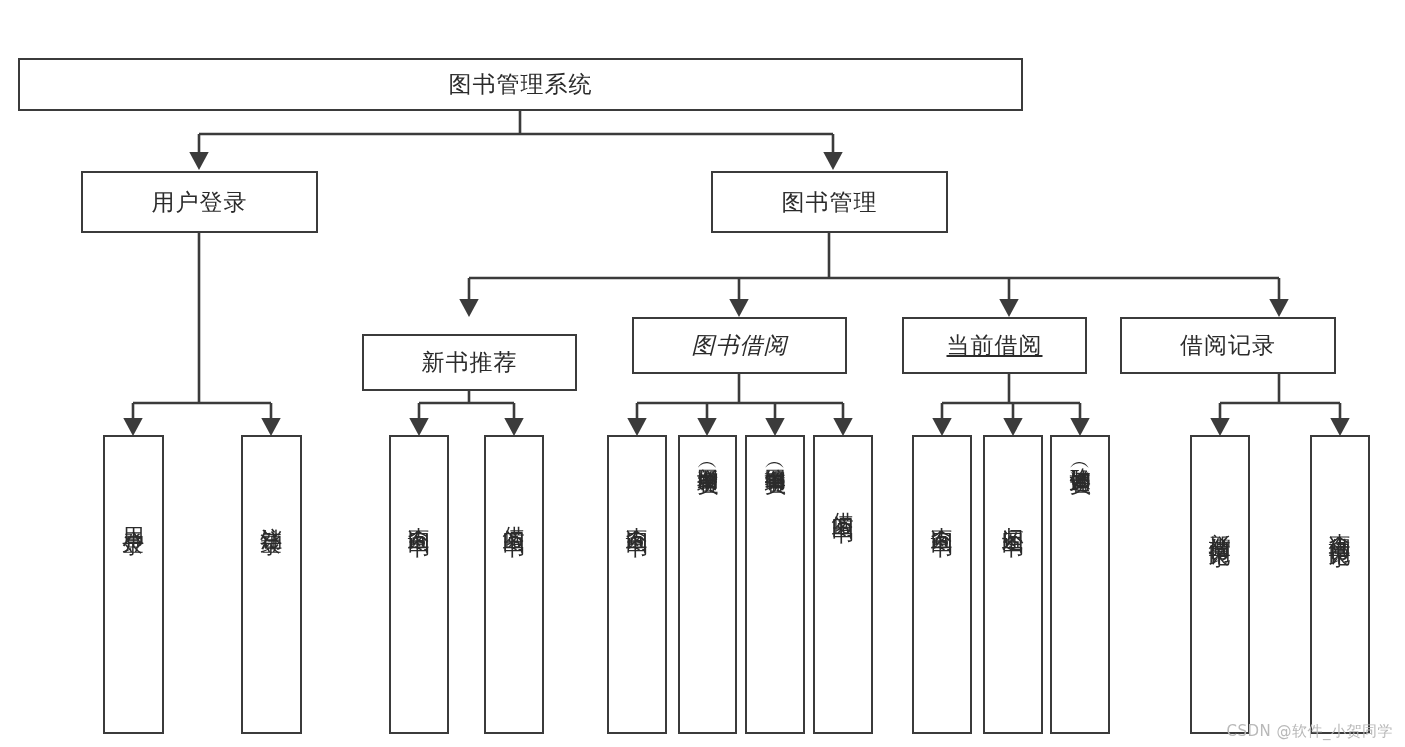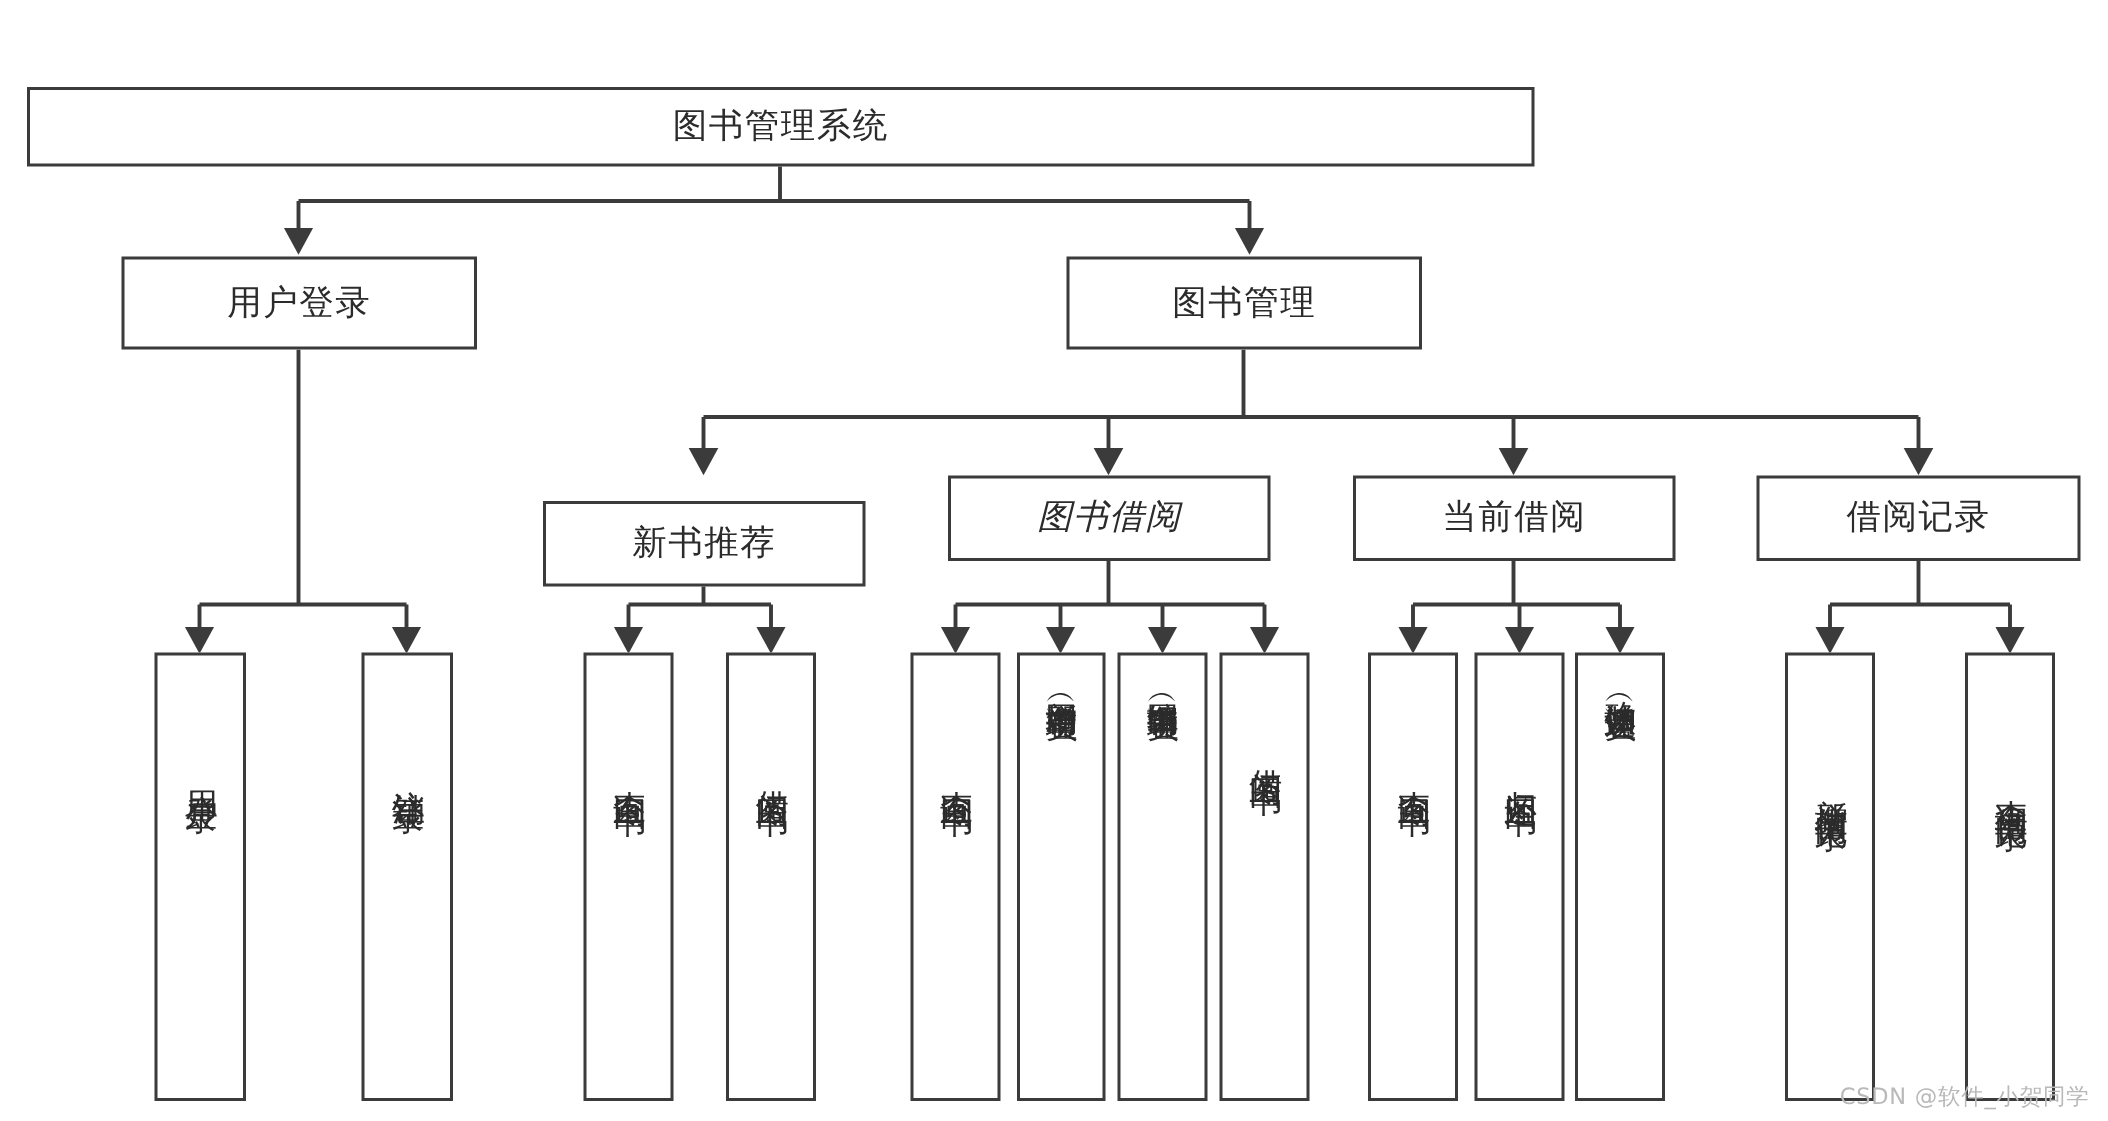--- a/index.html
+++ b/index.html
@@ -142,24 +142,24 @@
   <div class="node h" style="left:711px; top:171px; width:237px; height:62px;">
     <span class="lbl">图书管理</span>
   </div>
 
   <div class="node h" style="left:362px; top:334px; width:215px; height:57px;">
     <span class="lbl">新书推荐</span>
   </div>
   <div class="node h" style="left:632px; top:317px; width:215px; height:57px;font-style:italic;">
     <span class="lbl">图书借阅</span>
   </div>
-  <div class="node h" style="left:902px; top:317px; width:215px; height:57px;">
+  <div class="node h" style="left:902px; top:317px; width:185px; height:57px;text-decoration:underline;">
     <span class="lbl">当前借阅</span>
   </div>
-  <div class="node h" style="left:1171px; top:317px; width:216px; height:57px;text-align:right;">
+  <div class="node h" style="left:1120px; top:317px; width:216px; height:57px;text-align:right;">
     <span class="lbl">借阅记录</span>
   </div>
 
   <div class="node v mid" style="left:103px; top:435px; width:61px; height:299px;">
     <span class="lbl">用户登录</span>
   </div>
   <div class="node v mid" style="left:241px; top:435px; width:61px; height:299px;">
     <span class="lbl">注销登录</span>
   </div>
 

